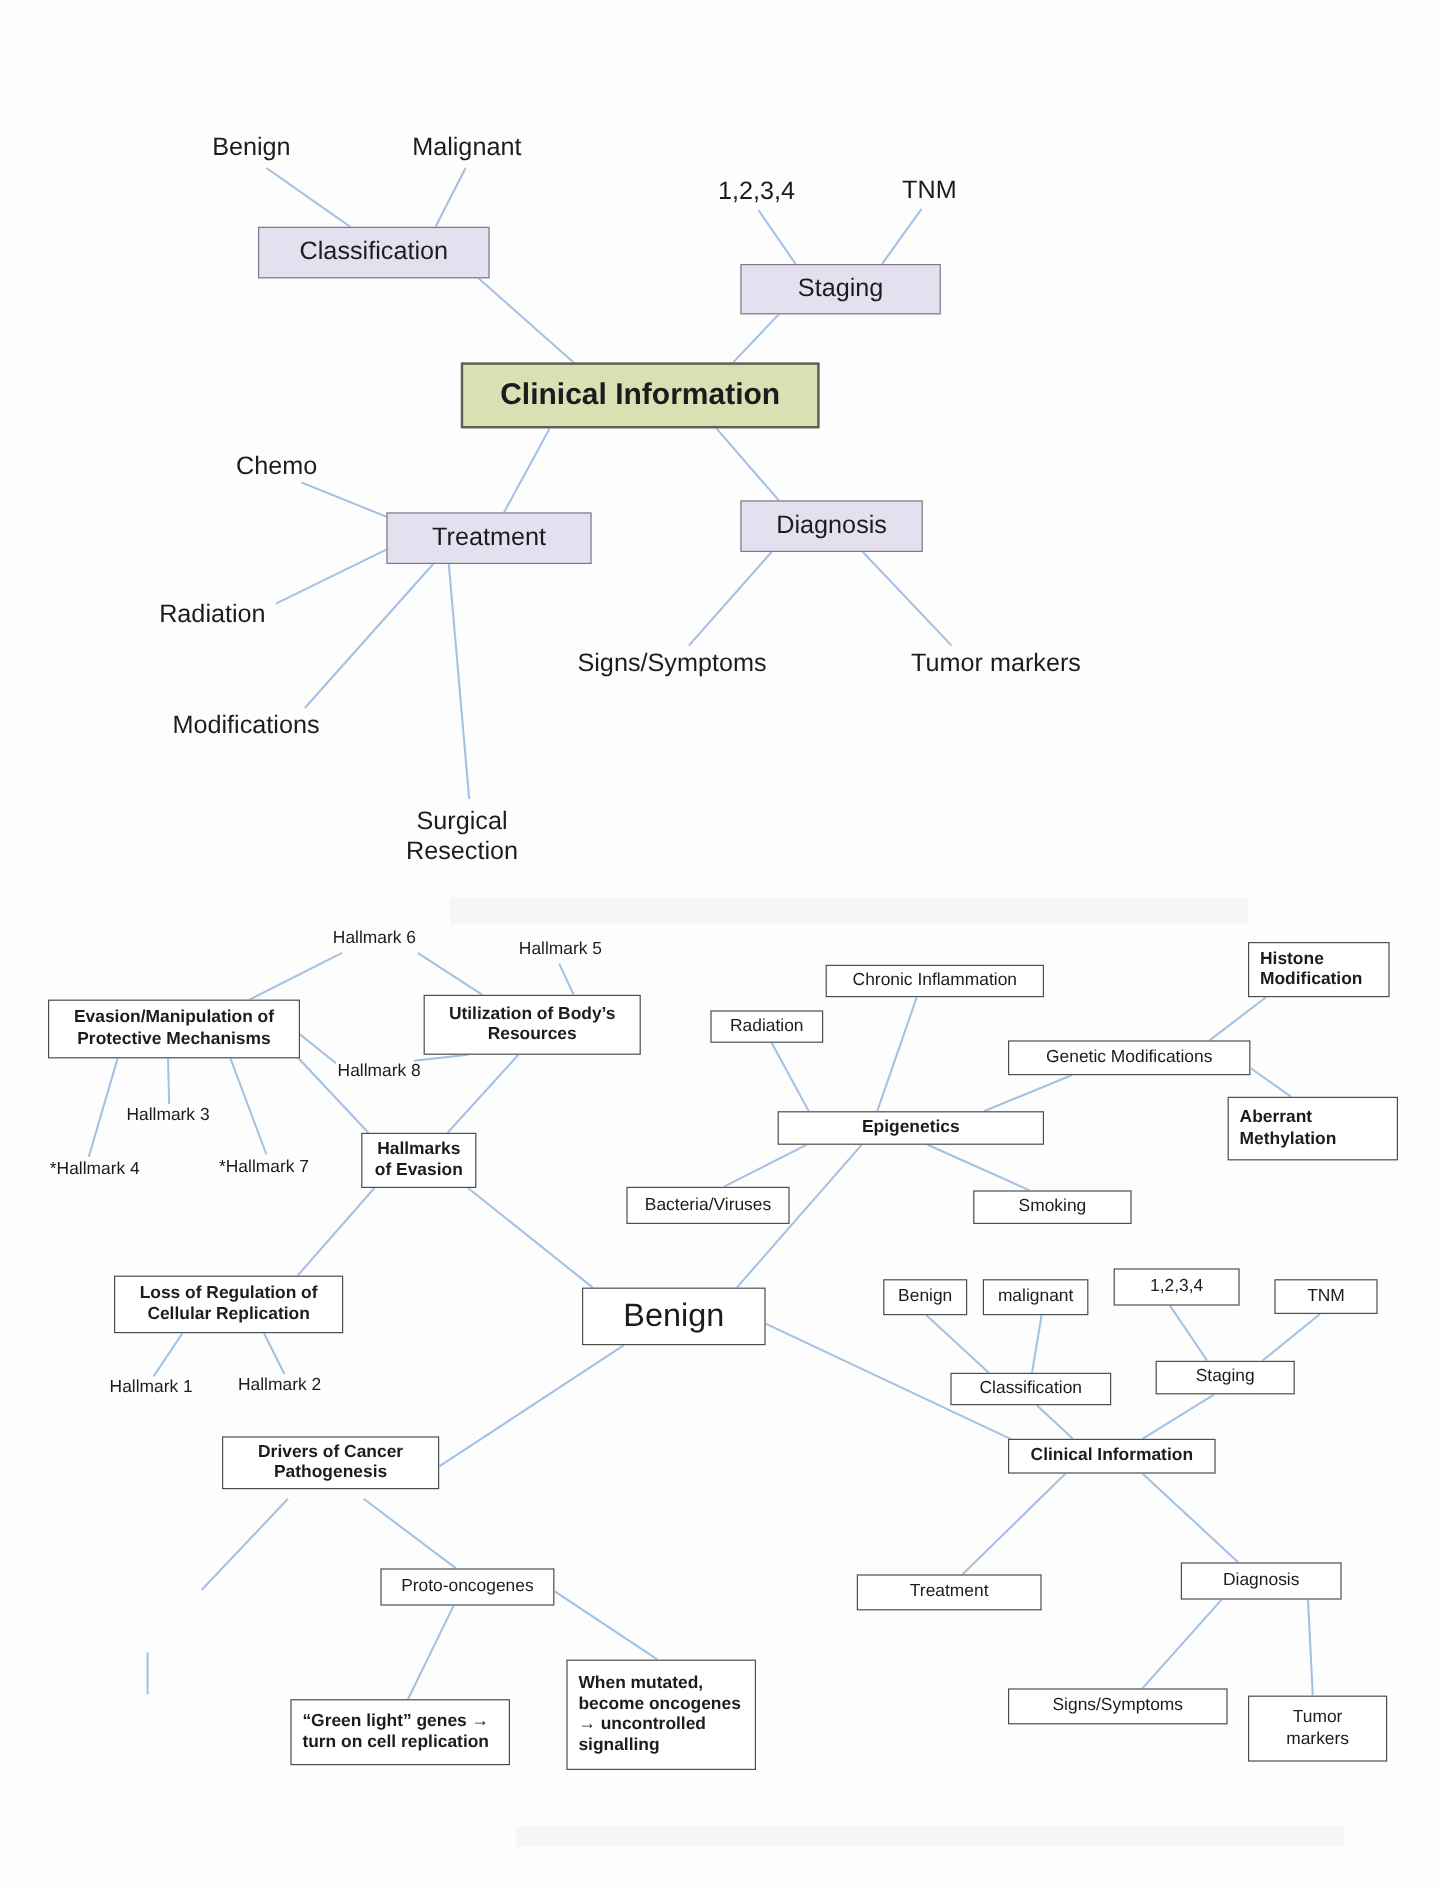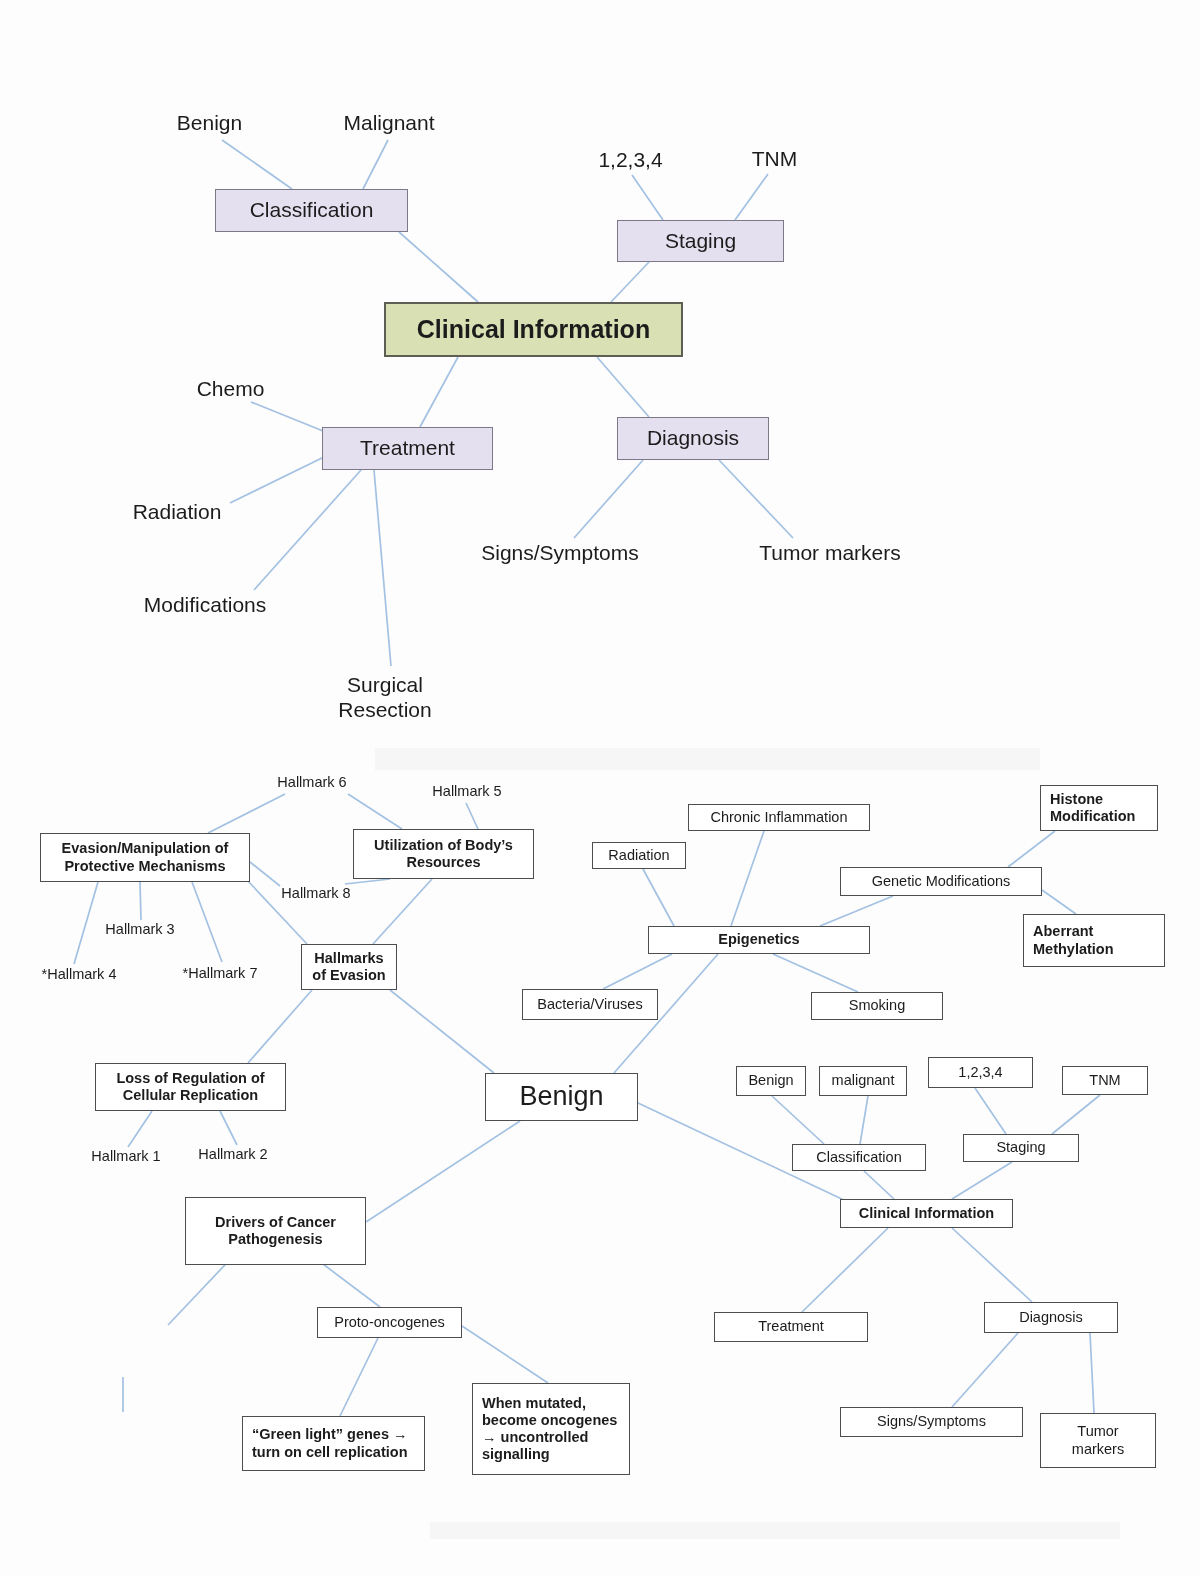--- a/index.html
+++ b/index.html
@@ -146,21 +146,21 @@
     <div class="n b-bx" style="left:928px;top:1057px;width:105px;height:31px">1,2,3,4</div>
     <div class="n b-bx" style="left:1062px;top:1066px;width:86px;height:29px">TNM</div>
     <div class="n b-bx" style="left:792px;top:1144px;width:134px;height:27px">Classification</div>
     <div class="n b-bx" style="left:963px;top:1134px;width:116px;height:28px">Staging</div>
     <div class="n b-bx bold" style="left:840px;top:1199px;width:173px;height:29px">Clinical Information</div>
 
     <div class="n b-bx bold" style="left:95px;top:1063px;width:191px;height:48px">Loss of Regulation of
 Cellular Replication</div>
     <div class="n b-lbl" style="left:84px;top:1147px;width:84px;height:20px">Hallmark 1</div>
     <div class="n b-lbl" style="left:191px;top:1145px;width:84px;height:20px">Hallmark 2</div>
-    <div class="n b-bx bold" style="left:185px;top:1197px;width:181px;height:68px">Drivers of Cancer
+    <div class="n b-bx bold" style="left:185px;top:1197px;width:181px;height:44px">Drivers of Cancer
 Pathogenesis</div>
 
     <div class="n b-bx" style="left:714px;top:1312px;width:154px;height:30px">Treatment</div>
     <div class="n b-bx" style="left:984px;top:1302px;width:134px;height:31px">Diagnosis</div>
 
     <div class="n b-bx" style="left:317px;top:1307px;width:145px;height:31px">Proto-oncogenes</div>
     <div class="n b-bx left" style="left:242px;top:1416px;width:183px;height:55px">“Green light” genes →
 turn on cell replication</div>
     <div class="n b-bx left" style="left:472px;top:1383px;width:158px;height:92px">When mutated,
 become oncogenes

